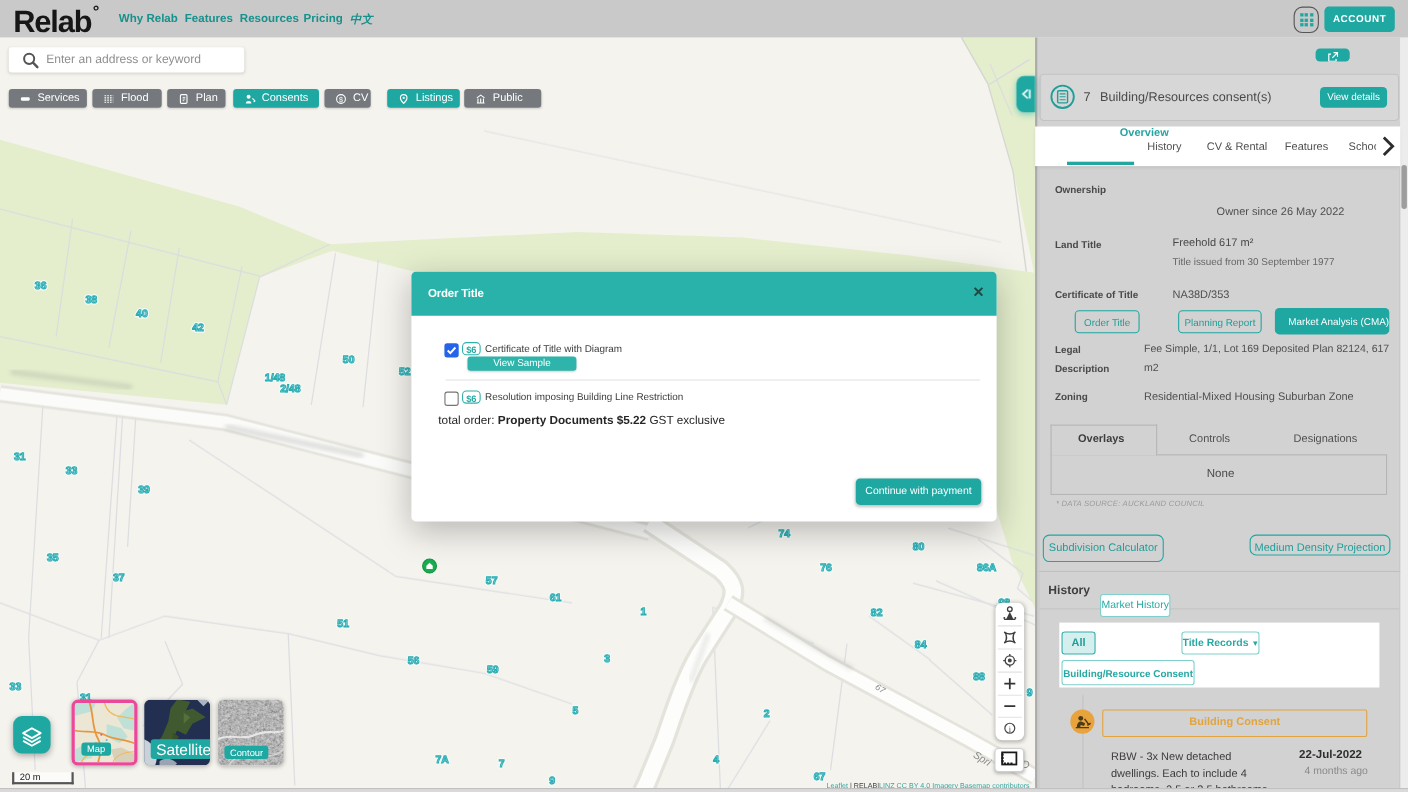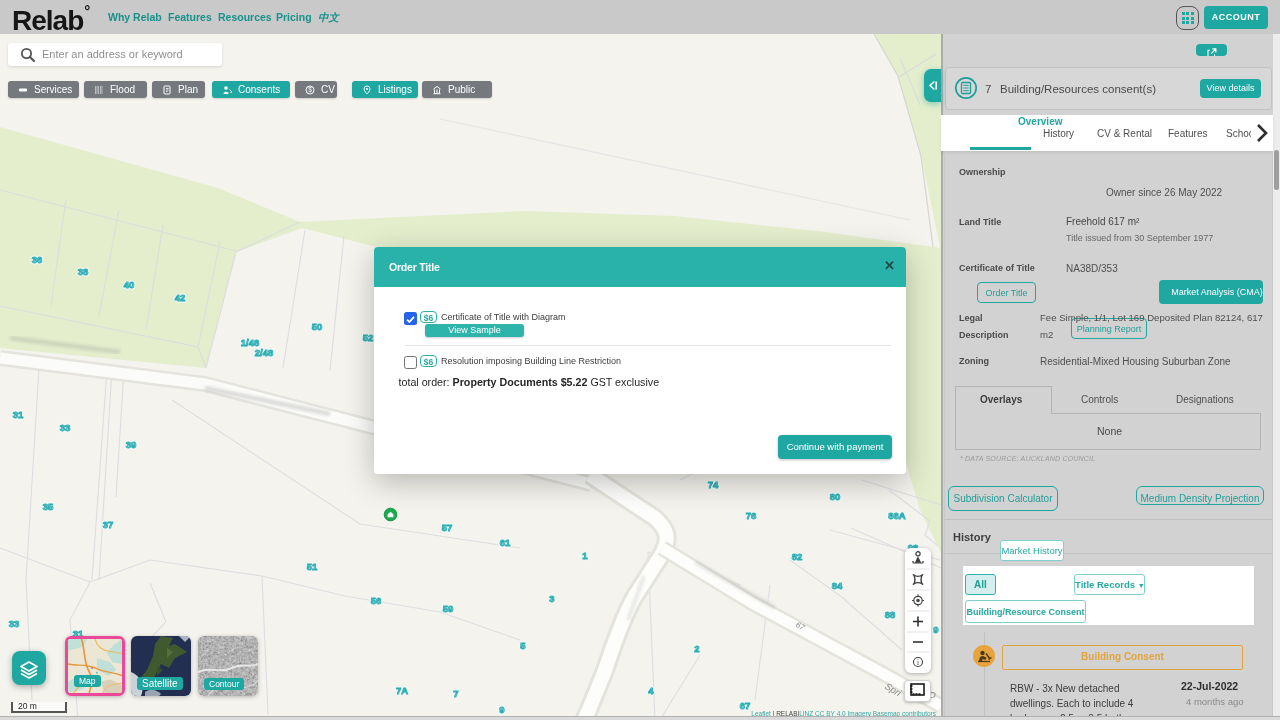--- a/index.html
+++ b/index.html
@@ -282,21 +282,21 @@
 <div class="abs" style="left:131px;top:636px;width:60px;height:60px;border-radius:6px;overflow:hidden;z-index:20;box-shadow:0 1px 4px rgba(0,0,0,0.25);">
   <svg width="60" height="60" viewBox="0 0 60 60">
     <rect width="60" height="60" fill="#222f50"></rect>
     <path d="M30,0 L42,2 L38,10 L44,8 L56,16 L44,22 L38,32 L30,28 L24,40 L14,52 L8,44 L16,34 L22,20 L24,8 Z" fill="#41592f"></path>
     <path d="M36,12 L42,16 L36,22 Z" fill="#54703c"></path>
     <path d="M26,30 L32,34 L26,40 Z" fill="#384f2a"></path>
     <path d="M60,0 h-12 l6,6 Z" fill="#cfd8de" opacity="0.8"></path>
     <path d="M0,36 C10,40 14,50 10,60 L0,60 Z" fill="#dde4e8" opacity="0.9"></path>
     <path d="M14,56 C20,52 26,54 30,58 L28,60 L14,60 Z" fill="#cdd6dc" opacity="0.7"></path>
   </svg>
-  <div style="position:absolute;left:6px;bottom:6px;background:#1fa8a2;color:#fff;font-size:10px;padding:1px 5px;border-radius:3px;">Satellite</div>
+  <div style="position:absolute;left:6px;bottom:6px;background:#1fa8a2;color:#fff;font-size:14px;padding:1px 5px;border-radius:3px;">Satellite</div>
 </div>
 
 <div class="abs" style="left:198px;top:636px;width:60px;height:60px;border-radius:6px;overflow:hidden;z-index:20;box-shadow:0 1px 4px rgba(0,0,0,0.25);">
   <svg width="60" height="60" viewBox="0 0 60 60">
     <defs>
     <filter id="noiseF" x="0" y="0" width="100%" height="100%">
       <feTurbulence type="fractalNoise" baseFrequency="0.55" numOctaves="4" seed="11" result="n"></feTurbulence>
       <feColorMatrix in="n" type="matrix" values="0 0 0 0 0  0 0 0 0 0  0 0 0 0 0  0.8 0.8 0.8 0 -0.7"></feColorMatrix>
     </filter>
     <filter id="noiseW" x="0" y="0" width="100%" height="100%">
@@ -426,21 +426,21 @@
 <div class="sb lbl" style="left:959px;top:167px;">Ownership</div>
 <div class="sb val" style="left:1066px;top:187px;font-size:10px;margin-left:40px;">Owner since 26 May 2022</div>
 
 <div class="sb lbl" style="left:959px;top:217px;">Land Title</div>
 <div class="sb" style="left:1066px;top:216px;font-size:10px;color:#474747;">Freehold 617 m²</div>
 <div class="sb" style="left:1066px;top:233px;font-size:9px;color:#666;">Title issued from 30 September 1977</div>
 
 <div class="sb lbl" style="left:959px;top:263px;">Certificate of Title</div>
 <div class="sb val" style="left:1066px;top:262.5px;">NA38D/353</div>
 <div class="sb outbtn" style="left:977px;top:282px;width:59px;height:21px;font-size:9px;line-height:20px;">Order Title</div>
-<div class="sb outbtn" style="left:1071px;top:282px;width:76px;height:21px;font-size:9px;line-height:20px;margin-top:36px;">Planning Report</div>
+<div class="sb outbtn" style="left:1071px;top:282px;width:76px;height:21px;font-size:9px;line-height:20px;">Planning Report</div>
 <div class="sb tealbtn" style="left:1159px;top:280px;width:104px;height:24px;font-size:9px;line-height:24px;padding-left:12px;">Market Analysis (CMA)</div>
 
 <div class="sb lbl" style="left:959px;top:310px;line-height:16.5px;">Legal<br>Description</div>
 <div class="sb val" style="left:1040px;top:310px;width:240px;line-height:16.5px;font-size:9.6px;white-space:nowrap;">Fee Simple, 1/1, Lot 169 Deposited Plan 82124, 617<br>m2</div>
 
 <div class="sb lbl" style="left:959px;top:356px;">Zoning</div>
 <div class="sb val" style="left:1040px;top:356px;width:236px;white-space:nowrap;">Residential-Mixed Housing Suburban Zone</div>
 
 <div class="sb" style="left:955px;top:413px;width:306px;height:37px;border:1px solid #b5b5b5;"></div>
 <div class="sb" style="left:955px;top:386px;width:97px;height:28px;border:1px solid #b5b5b5;border-bottom:none;background:#d2d2d2;"></div>

